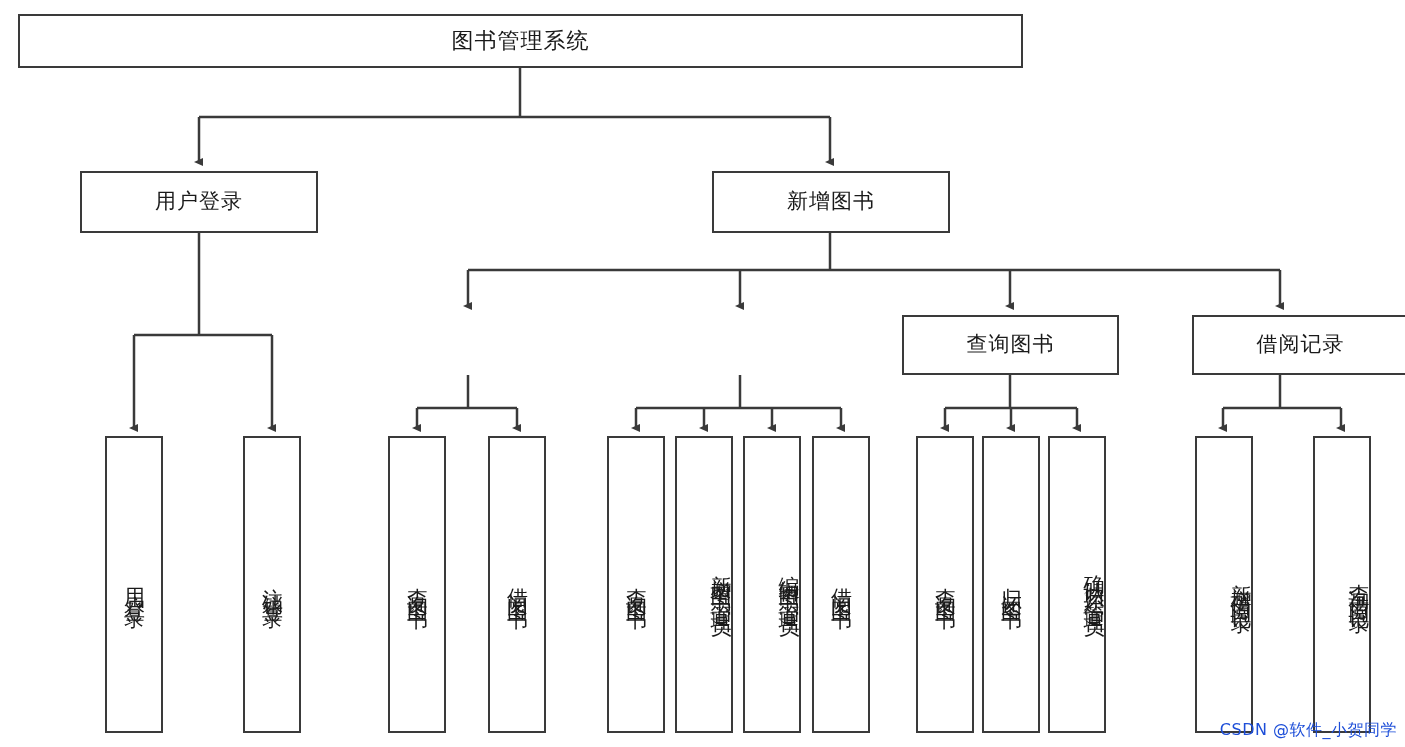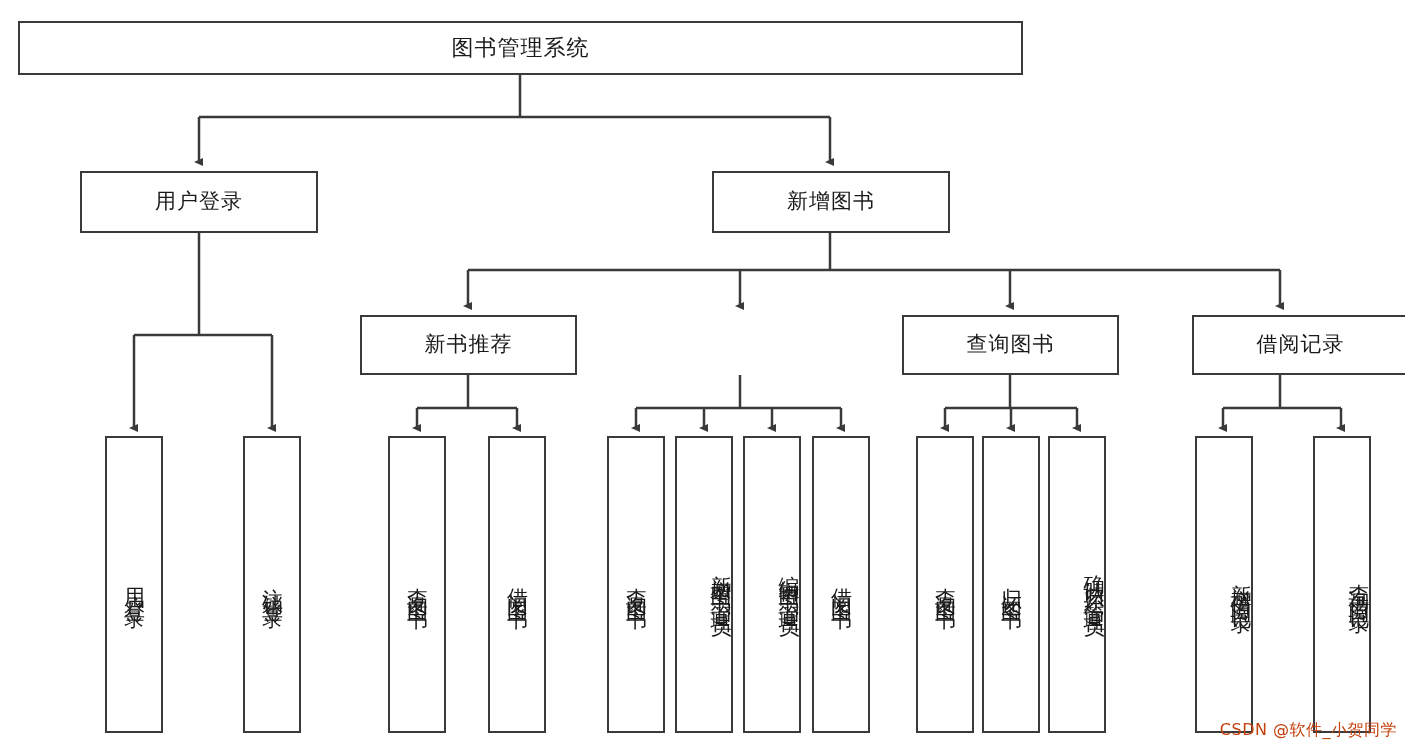--- a/index.html
+++ b/index.html
@@ -55,21 +55,21 @@
   }
   .node.leaf.tall {
     letter-spacing: 6px;
     align-items: flex-start;
   }
   .watermark {
     position: absolute;
     right: 8px;
     bottom: 6px;
     font-size: 16px;
-    color: #c2410c;
+    color: #1d4ed8;
     letter-spacing: 0.5px;
     white-space: nowrap;
   }
 </style>
 </head>
 <body>
 
 <div id="canvas">
 
   <svg class="edges" viewBox="0 0 1405 747">
@@ -115,26 +115,25 @@
       <path d="M1011,408 L1011,428" marker-end="url(#arrow)"></path>
       <path d="M1077,408 L1077,428" marker-end="url(#arrow)"></path>
 
       <path d="M1280,375 L1280,408"></path>
       <path d="M1223,408 L1341,408"></path>
       <path d="M1223,408 L1223,428" marker-end="url(#arrow)"></path>
       <path d="M1341,408 L1341,428" marker-end="url(#arrow)"></path>
     </g>
   </svg>
 
-  <div class="node root" style="left:18px; top:14px; width:1005px; height:54px;margin-top:7px;">图书管理系统</div>
+  <div class="node root" style="left:18px; top:14px; width:1005px; height:54px;">图书管理系统</div>
 
   <div class="node h" style="left:80px; top:171px; width:238px; height:62px;">用户登录</div>
   <div class="node h" style="left:712px; top:171px; width:238px; height:62px;">新增图书</div>
 
-  <div class="node h" style="left:360px; top:315px; width:217px; height:60px;">新书推荐</div>
   <div class="node h" style="left:902px; top:315px; width:217px; height:60px;">查询图书</div>
   <div class="node h" style="left:1172px; top:315px; width:217px; height:60px;margin-left:20px;">借阅记录</div>
 
   <div class="node leaf" style="left:105px; top:436px; width:58px; height:297px;">用户登录</div>
   <div class="node leaf" style="left:243px; top:436px; width:58px; height:297px;">注销登录</div>
 
   <div class="node leaf" style="left:388px; top:436px; width:58px; height:297px;">查询图书</div>
   <div class="node leaf" style="left:488px; top:436px; width:58px; height:297px;">借阅图书</div>
 
   <div class="node leaf" style="left:607px; top:436px; width:58px; height:297px;">查询图书</div>

